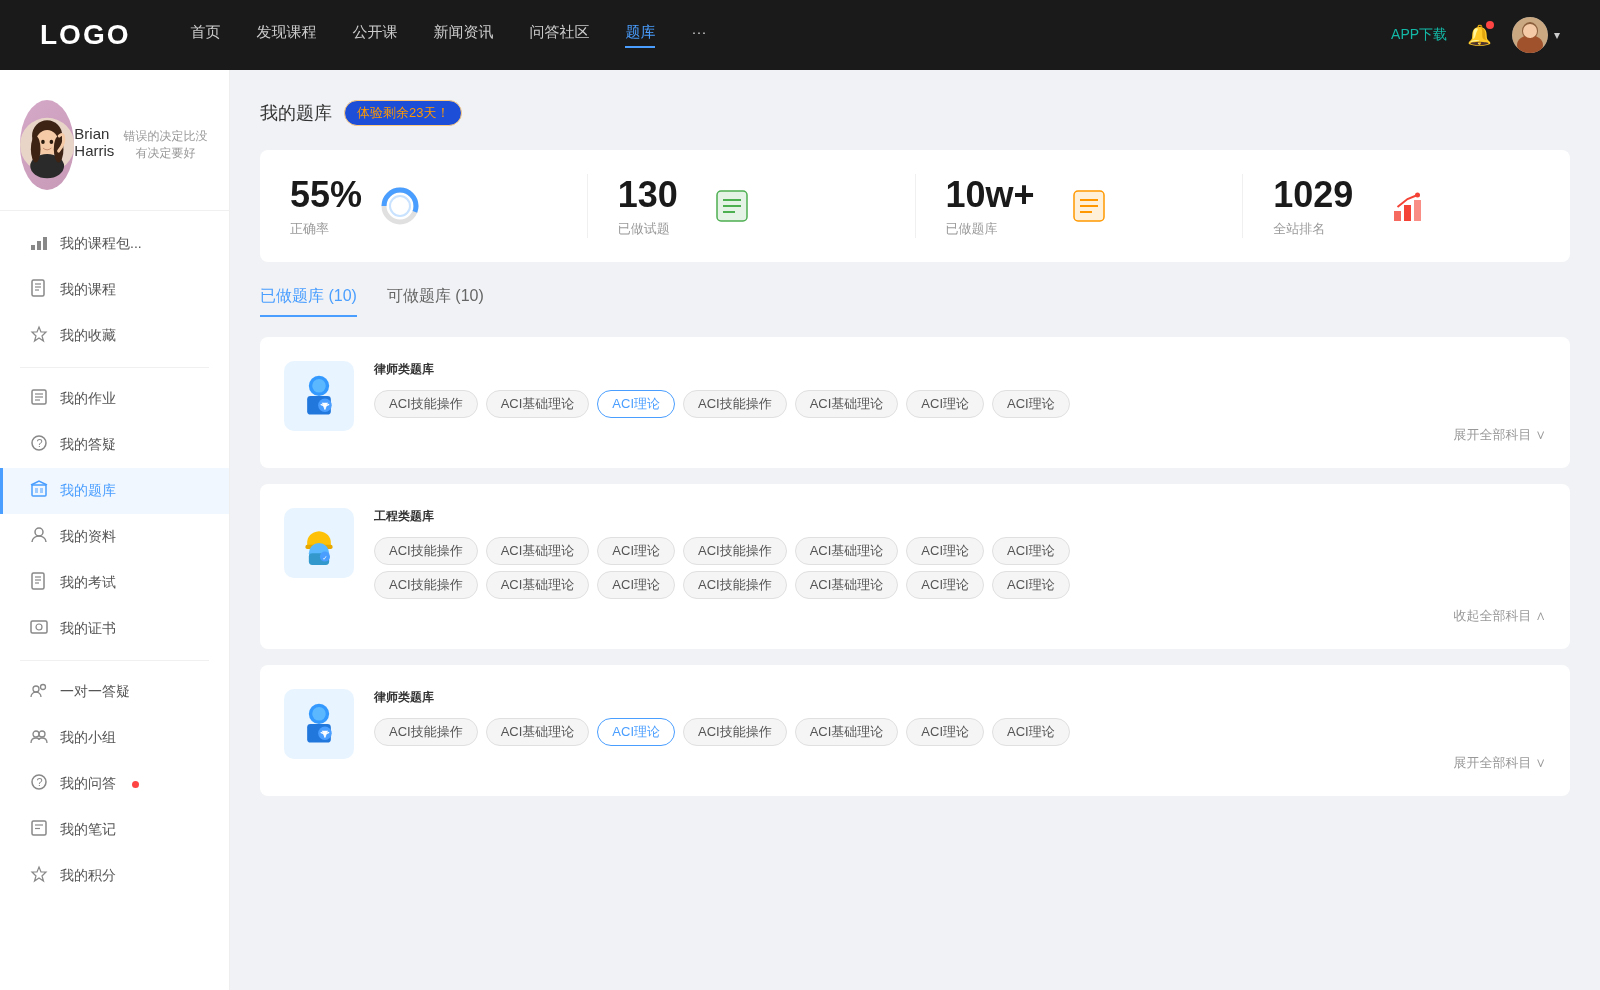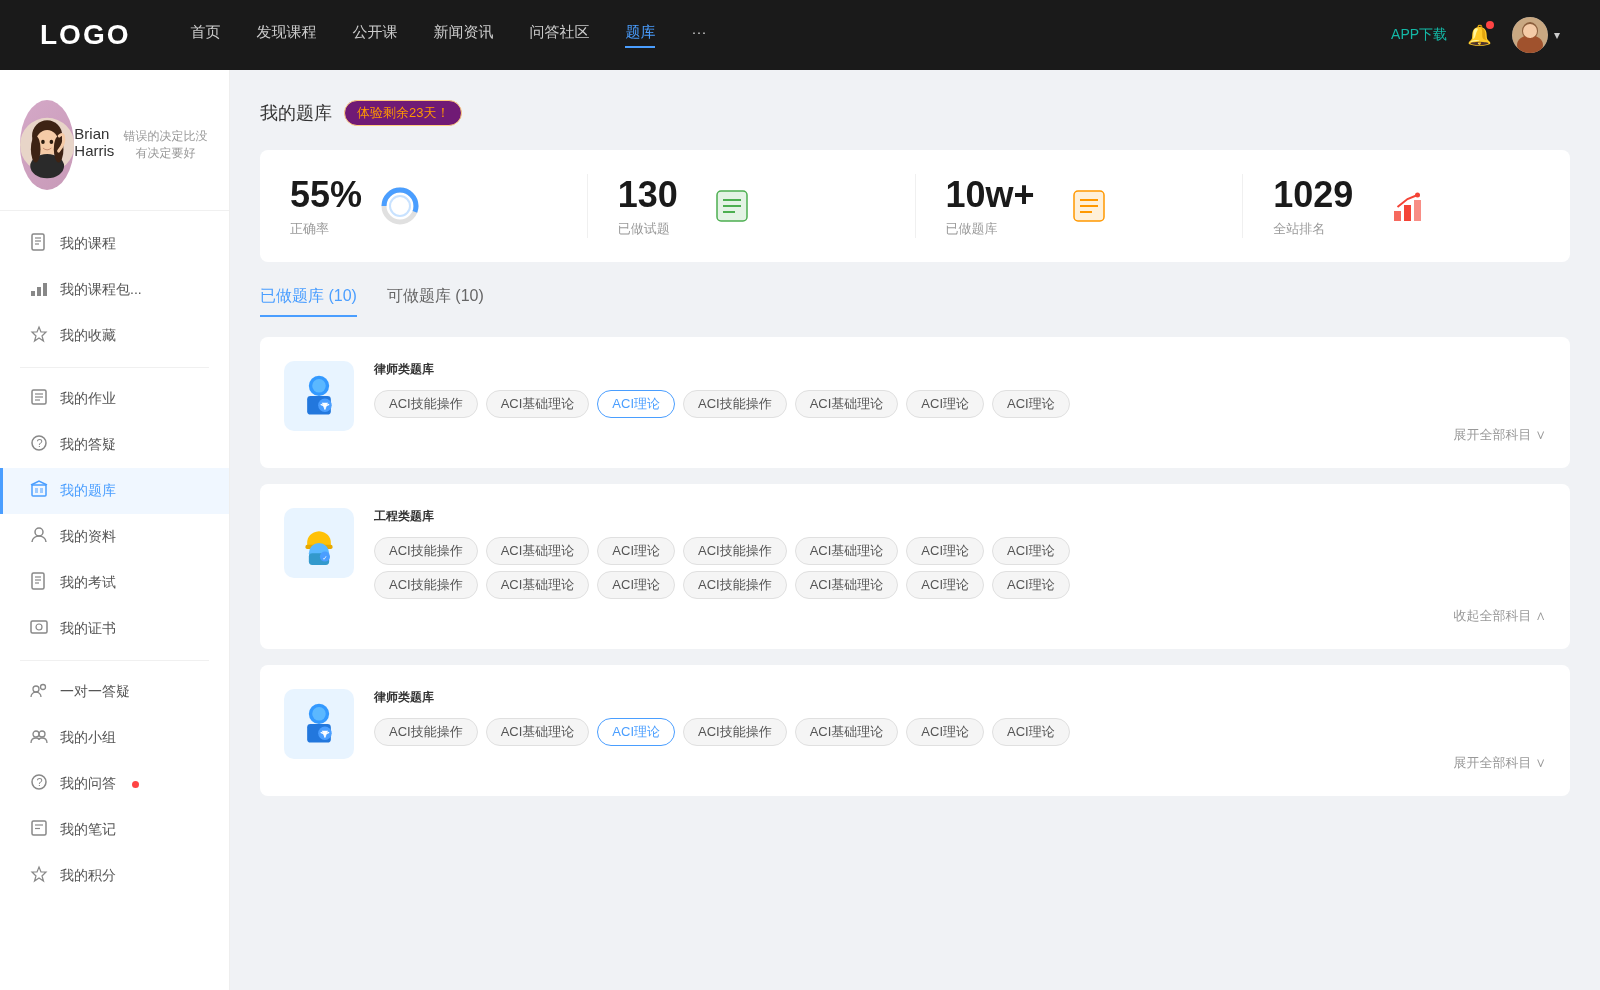--- a/index.html
+++ b/index.html
@@ -38,21 +38,21 @@
     .sidebar-label { font-size: 14px; }
     .sidebar-divider { border: none; border-top: 1px solid #f0f0f0; margin: 8px 20px; }
     .dot-badge { width: 7px; height: 7px; background: #ff4444; border-radius: 50%; display: inline-block; margin-left: 4px; }
 
     
     .content { flex: 1; padding: 30px; }
 
     
     .page-header { display: flex; align-items: center; gap: 12px; margin-bottom: 24px; }
     .page-title { font-size: 18px; font-weight: 500; color: #333; }
-    .trial-badge { background: #701a75; color: #ff9800; border: 1px solid #ffcc80; border-radius: 20px; padding: 3px 12px; font-size: 13px; }
+    .trial-badge { background: #1d4ed8; color: #ff9800; border: 1px solid #ffcc80; border-radius: 20px; padding: 3px 12px; font-size: 13px; }
 
     
     .stats-bar { background: white; border-radius: 8px; padding: 24px 30px; display: flex; align-items: center; margin-bottom: 24px; }
     .stat-item { flex: 1; display: flex; align-items: center; gap: 16px; }
     .stat-item + .stat-item { border-left: 1px solid #f0f0f0; padding-left: 30px; margin-left: 30px; gap: 32px; }
     .stat-number { font-size: 36px; font-weight: 600; color: #1a1a1a; }
     .stat-label { font-size: 13px; color: #999; margin-top: 4px; }
     .stat-icon { width: 44px; height: 44px; display: flex; align-items: center; justify-content: center; }
 
     
@@ -136,37 +136,37 @@
         </svg>
       </div>
       <div class="profile-name">Brian Harris</div>
       <div class="profile-motto">错误的决定比没有决定要好</div>
     </div>
 
     <div class="sidebar-menu">
       <div class="sidebar-item">
         <span class="sidebar-icon">
           <svg width="18" height="18" viewBox="0 0 18 18" fill="none">
+              <rect x="1" y="12" width="4" height="5" fill="#888"></rect>
+              <rect x="7" y="8" width="4" height="9" fill="#888"></rect>
+              <rect x="13" y="4" width="4" height="13" fill="#888"></rect>
+            </svg>
+        </span>
+        <span class="sidebar-label">我的课程包...</span>
+      </div>
+      <div class="sidebar-item">
+        <span class="sidebar-icon">
+          <svg width="18" height="18" viewBox="0 0 18 18" fill="none">
               <rect x="2" y="1" width="12" height="16" rx="1.5" stroke="#888" stroke-width="1.5" fill="none"></rect>
               <line x1="5" y1="5" x2="11" y2="5" stroke="#888" stroke-width="1.2"></line>
               <line x1="5" y1="8" x2="11" y2="8" stroke="#888" stroke-width="1.2"></line>
               <line x1="5" y1="11" x2="9" y2="11" stroke="#888" stroke-width="1.2"></line>
             </svg>
         </span>
         <span class="sidebar-label">我的课程</span>
-      </div>
-      <div class="sidebar-item">
-        <span class="sidebar-icon">
-          <svg width="18" height="18" viewBox="0 0 18 18" fill="none">
-              <rect x="1" y="12" width="4" height="5" fill="#888"></rect>
-              <rect x="7" y="8" width="4" height="9" fill="#888"></rect>
-              <rect x="13" y="4" width="4" height="13" fill="#888"></rect>
-            </svg>
-        </span>
-        <span class="sidebar-label">我的课程包...</span>
       </div>
       <div class="sidebar-item">
         <span class="sidebar-icon">
           <svg width="18" height="18" viewBox="0 0 18 18" fill="none">
               <polygon points="9,2 11,7 16,7 12,11 13.5,16 9,13 4.5,16 6,11 2,7 7,7" stroke="#888" stroke-width="1.2" fill="none"></polygon>
             </svg>
         </span>
         <span class="sidebar-label">我的收藏</span>
       </div>
       <hr class="sidebar-divider">

